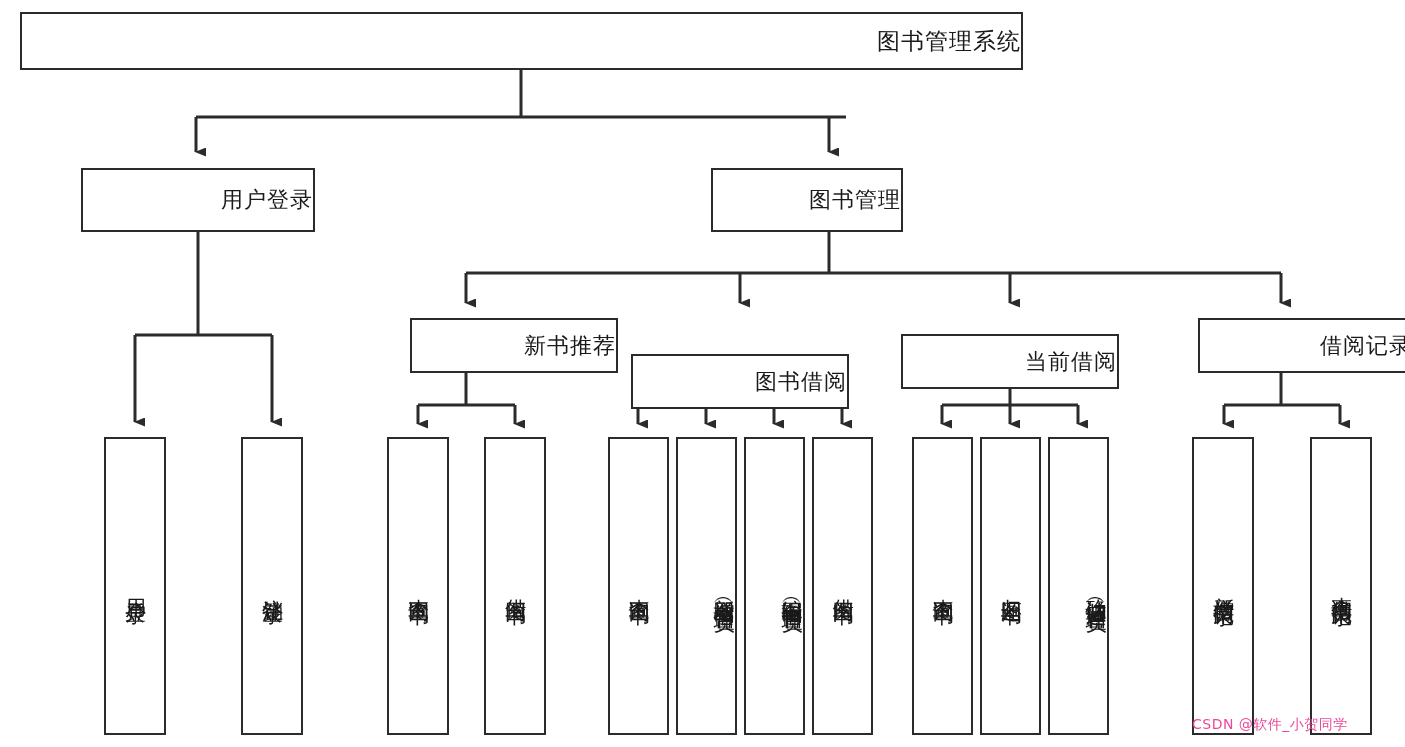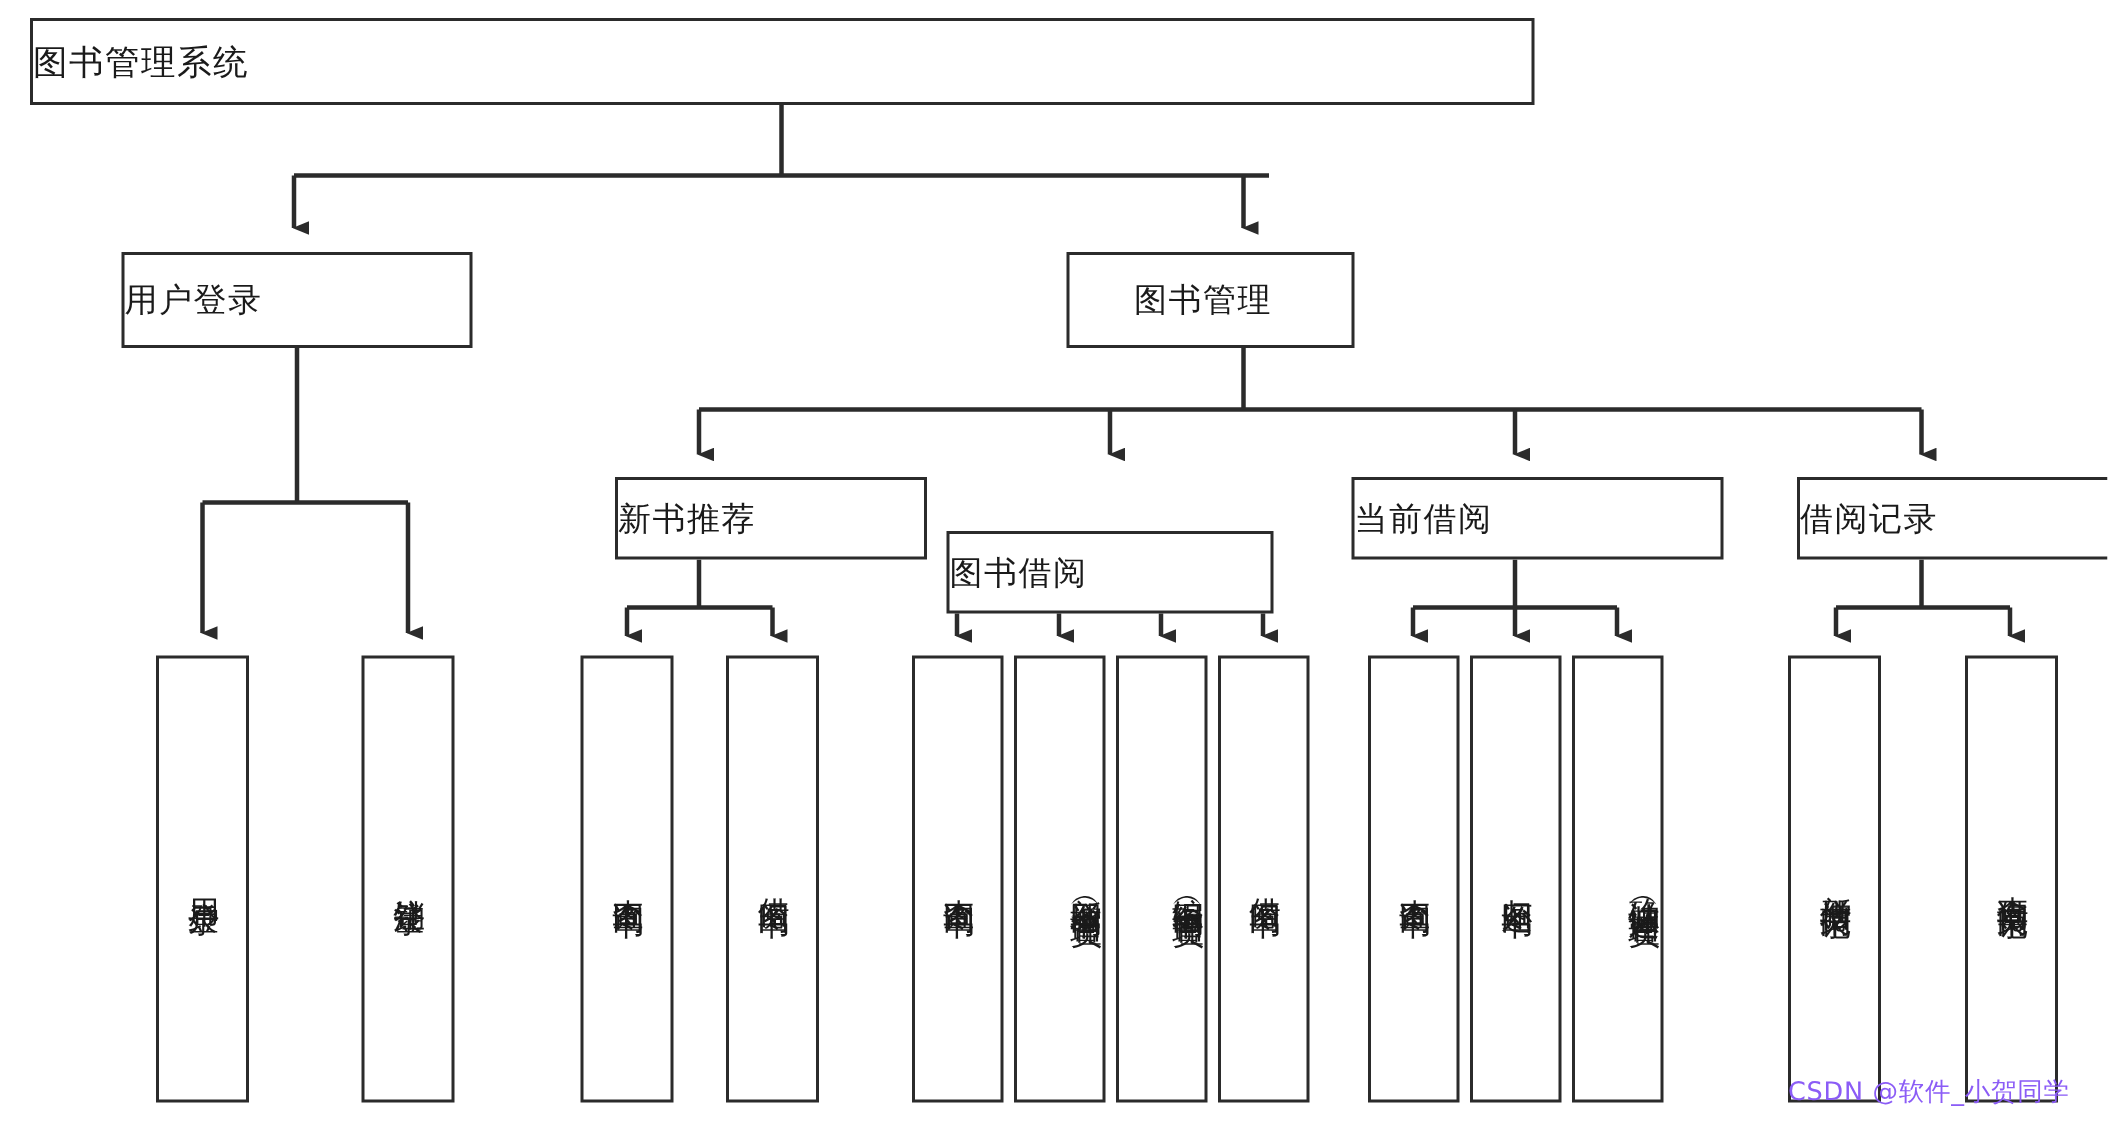--- a/index.html
+++ b/index.html
@@ -23,21 +23,21 @@
     height: 747px;
     pointer-events: none;
   }
   .node {
     position: absolute;
     box-sizing: border-box;
     border: 2px solid #2b2b2b;
     background: #ffffff;
     display: flex;
     align-items: center;
-    justify-content: flex-start;
+    justify-content: flex-end;
     color: #1a1a1a;
   }
   .node-h {
     font-size: 22px;
     letter-spacing: 1px;
     white-space: nowrap;
   }
   .node-root {
     font-size: 23px;
   }
@@ -51,22 +51,22 @@
     justify-content: center;
     padding-top: 10px;
     text-align: left;
   }
   .node-v.center-text {
     align-items: center;
     padding-top: 0;
   }
   .watermark {
     position: absolute;
-    font-size: 17px;
-    color: #8b5cf6;
+    font-size: 14px;
+    color: #ec4899;
     white-space: nowrap;
     letter-spacing: 0.5px;
     text-align: center;
   }
 </style>
 </head>
 <body>
 
 <div id="canvas">
 
@@ -130,21 +130,21 @@
   <div class="node node-h" style="left:711px; top:168px; width:192px; height:64px;padding-left:43px;">
     <span>图书管理</span>
   </div>
 
   <div class="node node-h" style="left:362px; top:318px; width:208px; height:55px;margin-left:48px;">
     <span>新书推荐</span>
   </div>
   <div class="node node-h" style="left:631px; top:318px; width:218px; height:55px;margin-top:36px;">
     <span>图书借阅</span>
   </div>
-  <div class="node node-h" style="left:901px; top:318px; width:248px; height:55px;">
+  <div class="node node-h" style="left:901px; top:334px; width:218px; height:55px;">
     <span>当前借阅</span>
   </div>
   <div class="node node-h" style="left:1173px; top:318px; width:216px; height:55px;margin-left:25px;">
     <span>借阅记录</span>
   </div>
 
   <div class="node node-v center-text" style="left:104px; top:437px; width:62px; height:298px;">
     <span>用户登录</span>
   </div>
   <div class="node node-v center-text" style="left:241px; top:437px; width:62px; height:298px;">

